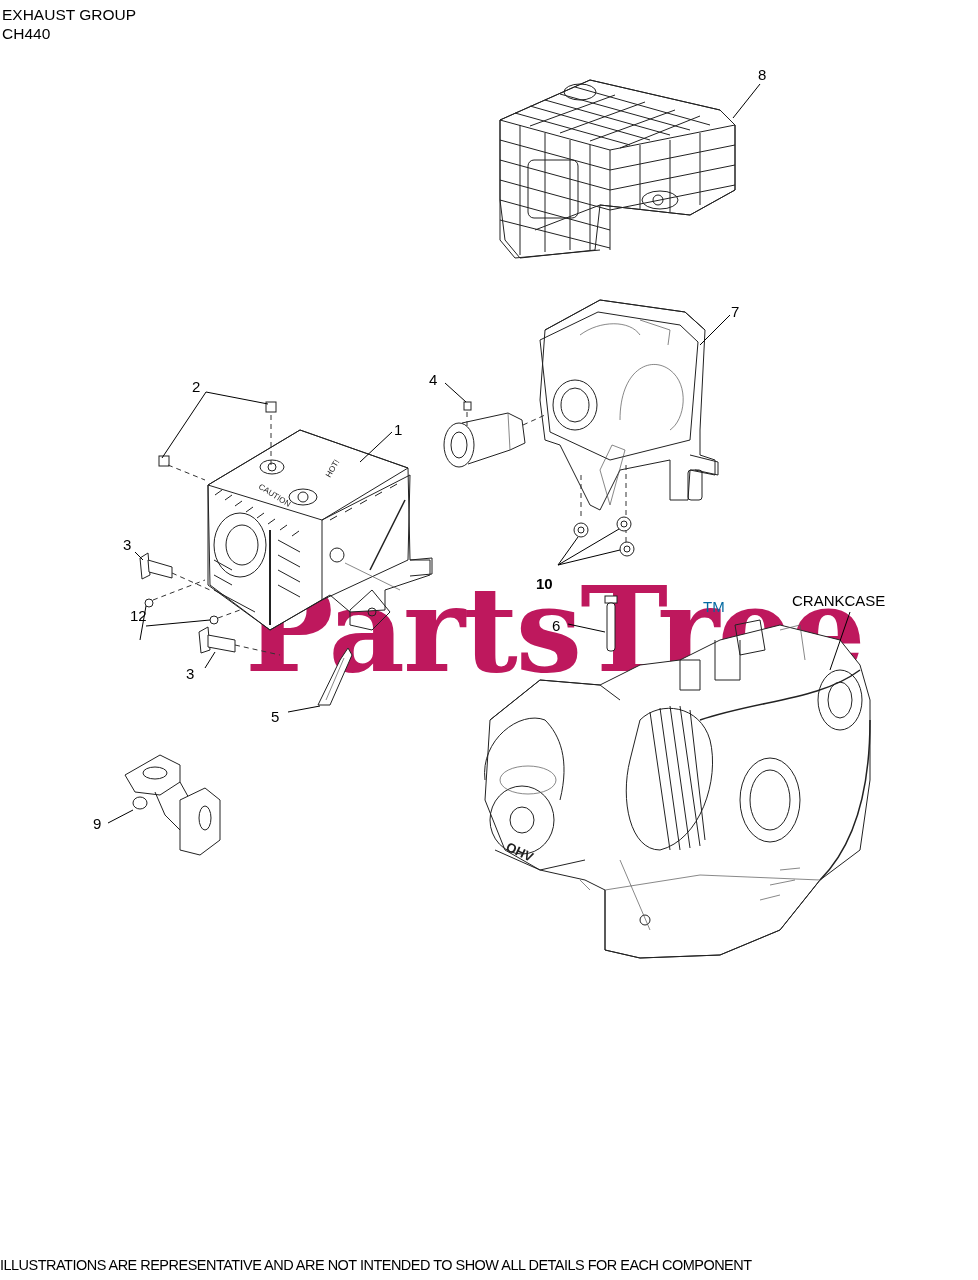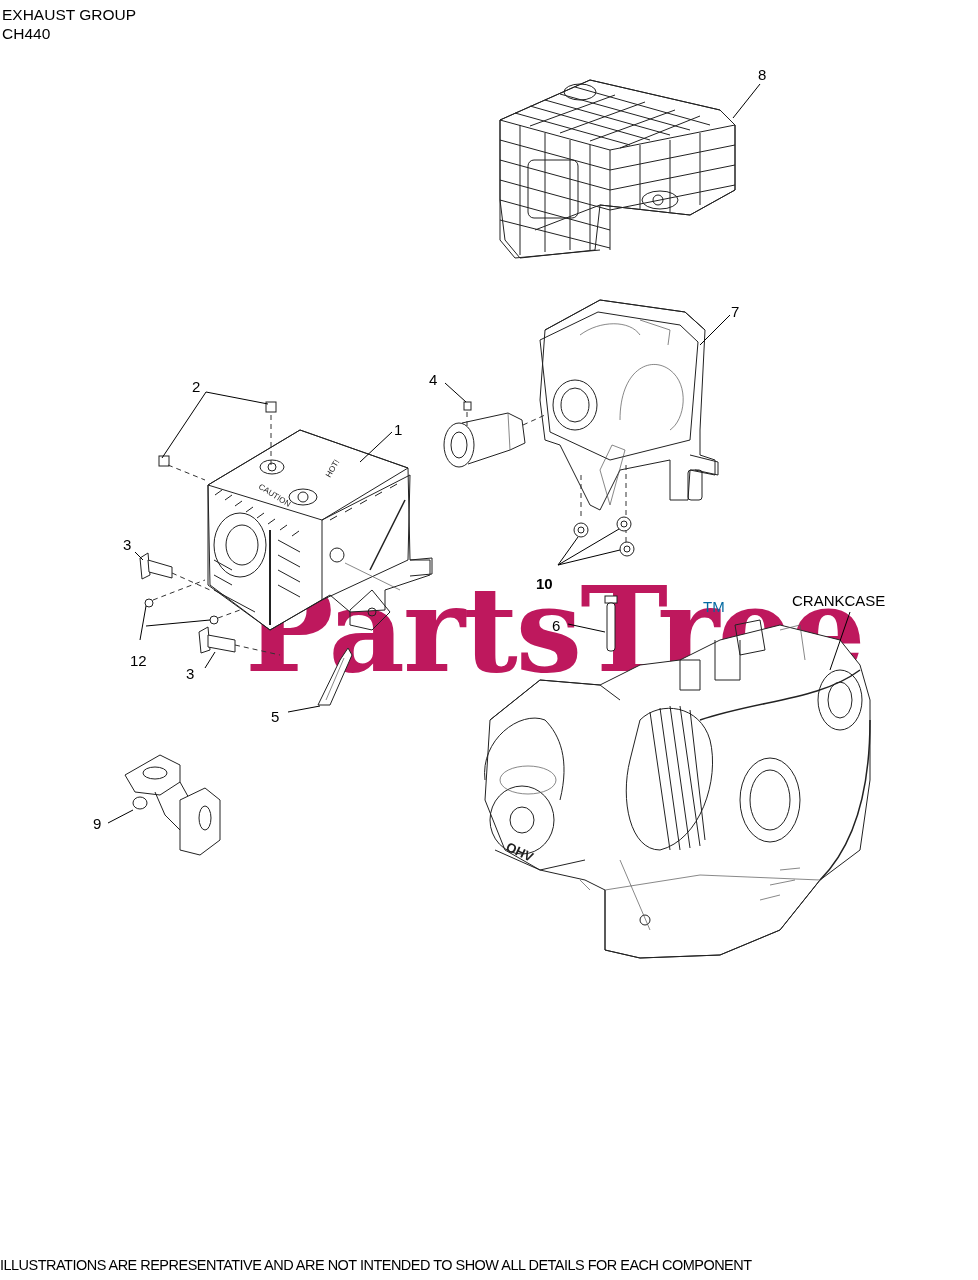--- a/index.html
+++ b/index.html
@@ -220,18 +220,18 @@
 
 <div class="callout" style="left:758px; top:67px;">8</div>
 <div class="callout" style="left:731px; top:304px;">7</div>
 <div class="callout" style="left:429px; top:372px;">4</div>
 <div class="callout" style="left:192px; top:379px;">2</div>
 <div class="callout" style="left:394px; top:422px;">1</div>
 <div class="callout" style="left:123px; top:537px;">3</div>
 <div class="callout" style="left:536px; top:576px;font-weight:bold;">10</div>
 <div class="callout" style="left:792px; top:593px;">CRANKCASE</div>
 <div class="callout" style="left:552px; top:618px;">6</div>
-<div class="callout" style="left:130px; top:653px;">12</div>
+<div class="callout" style="left:130px; top:608px;">12</div>
 <div class="callout" style="left:186px; top:666px;">3</div>
 <div class="callout" style="left:271px; top:709px;">5</div>
 <div class="callout" style="left:93px; top:816px;">9</div>
 
 <div class="footer">ILLUSTRATIONS ARE REPRESENTATIVE AND ARE NOT INTENDED TO SHOW ALL DETAILS FOR EACH COMPONENT</div>
 
 </body></html>

